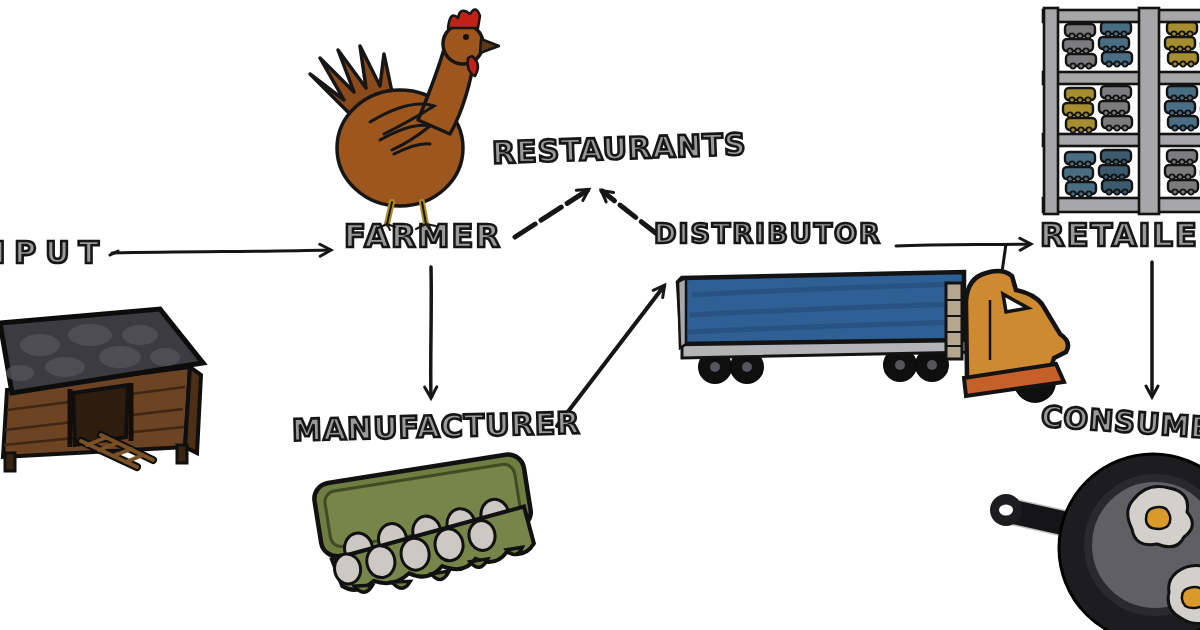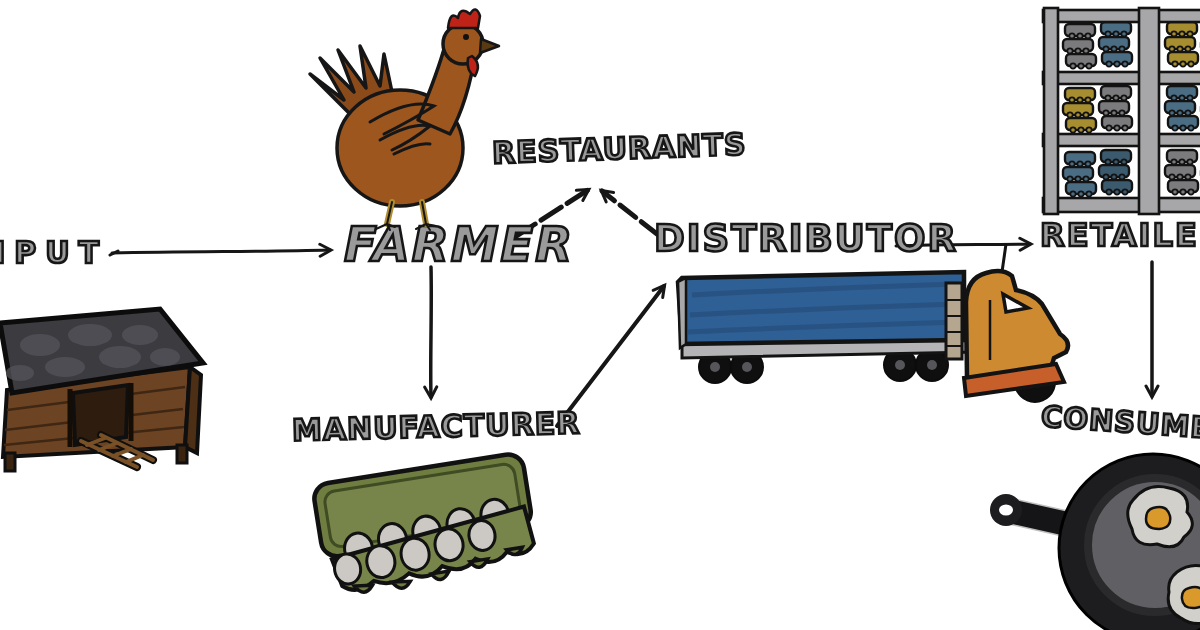--- a/index.html
+++ b/index.html
@@ -34,25 +34,25 @@
       <path d="M657,234 L602,191" stroke-width="5" stroke-dasharray="20 7" marker-end="url(#ah)"></path>
       <path d="M431,267 C432,310 430,360 431,397" stroke-width="3.5" marker-end="url(#ah)"></path>
       <path d="M557,426 L664,286" stroke-width="4" marker-end="url(#ah)"></path>
       <path d="M896,246 C940,244 990,245 1030,244" stroke-width="3" marker-end="url(#ah)"></path>
       <path d="M1152,262 L1152,396" stroke-width="3.5" marker-end="url(#ah)"></path>
     </g>
   </svg>
 
   <div class="label" style="left:-40px;top:238px;font-size:30px;letter-spacing:9px;">INPUT</div>
 
-  <div class="label" style="left:344px;top:220px;font-size:48px;letter-spacing:2px;font-style:italic;">FARMER</div>
+  <div class="label" style="left:344px;top:220px;font-size:32px;letter-spacing:2px;">FARMER</div>
 
   <div class="label" style="left:492px;top:134px;font-size:30px;letter-spacing:1px;transform:rotate(-2deg);">RESTAURANTS</div>
 
-  <div class="label" style="left:654px;top:220px;font-size:37px;letter-spacing:2px;">DISTRIBUTOR</div>
+  <div class="label" style="left:654px;top:220px;font-size:27px;letter-spacing:2px;">DISTRIBUTOR</div>
 
   <div class="label" style="left:1040px;top:219px;font-size:32px;letter-spacing:2px;">RETAILER</div>
 
   <div class="label" style="left:292px;top:412px;font-size:30px;letter-spacing:1px;transform:rotate(-1.5deg);">MANUFACTURER</div>
 
   <div class="label" style="left:1041px;top:409px;font-size:29px;letter-spacing:1px;transform:rotate(4deg);">CONSUMER</div>
 
   <div class="ill" style="left:300px;top:2px;">
     <svg width="200" height="228" viewBox="0 0 200 228">
       <g stroke="#161616" stroke-width="3.5" stroke-linejoin="round">

